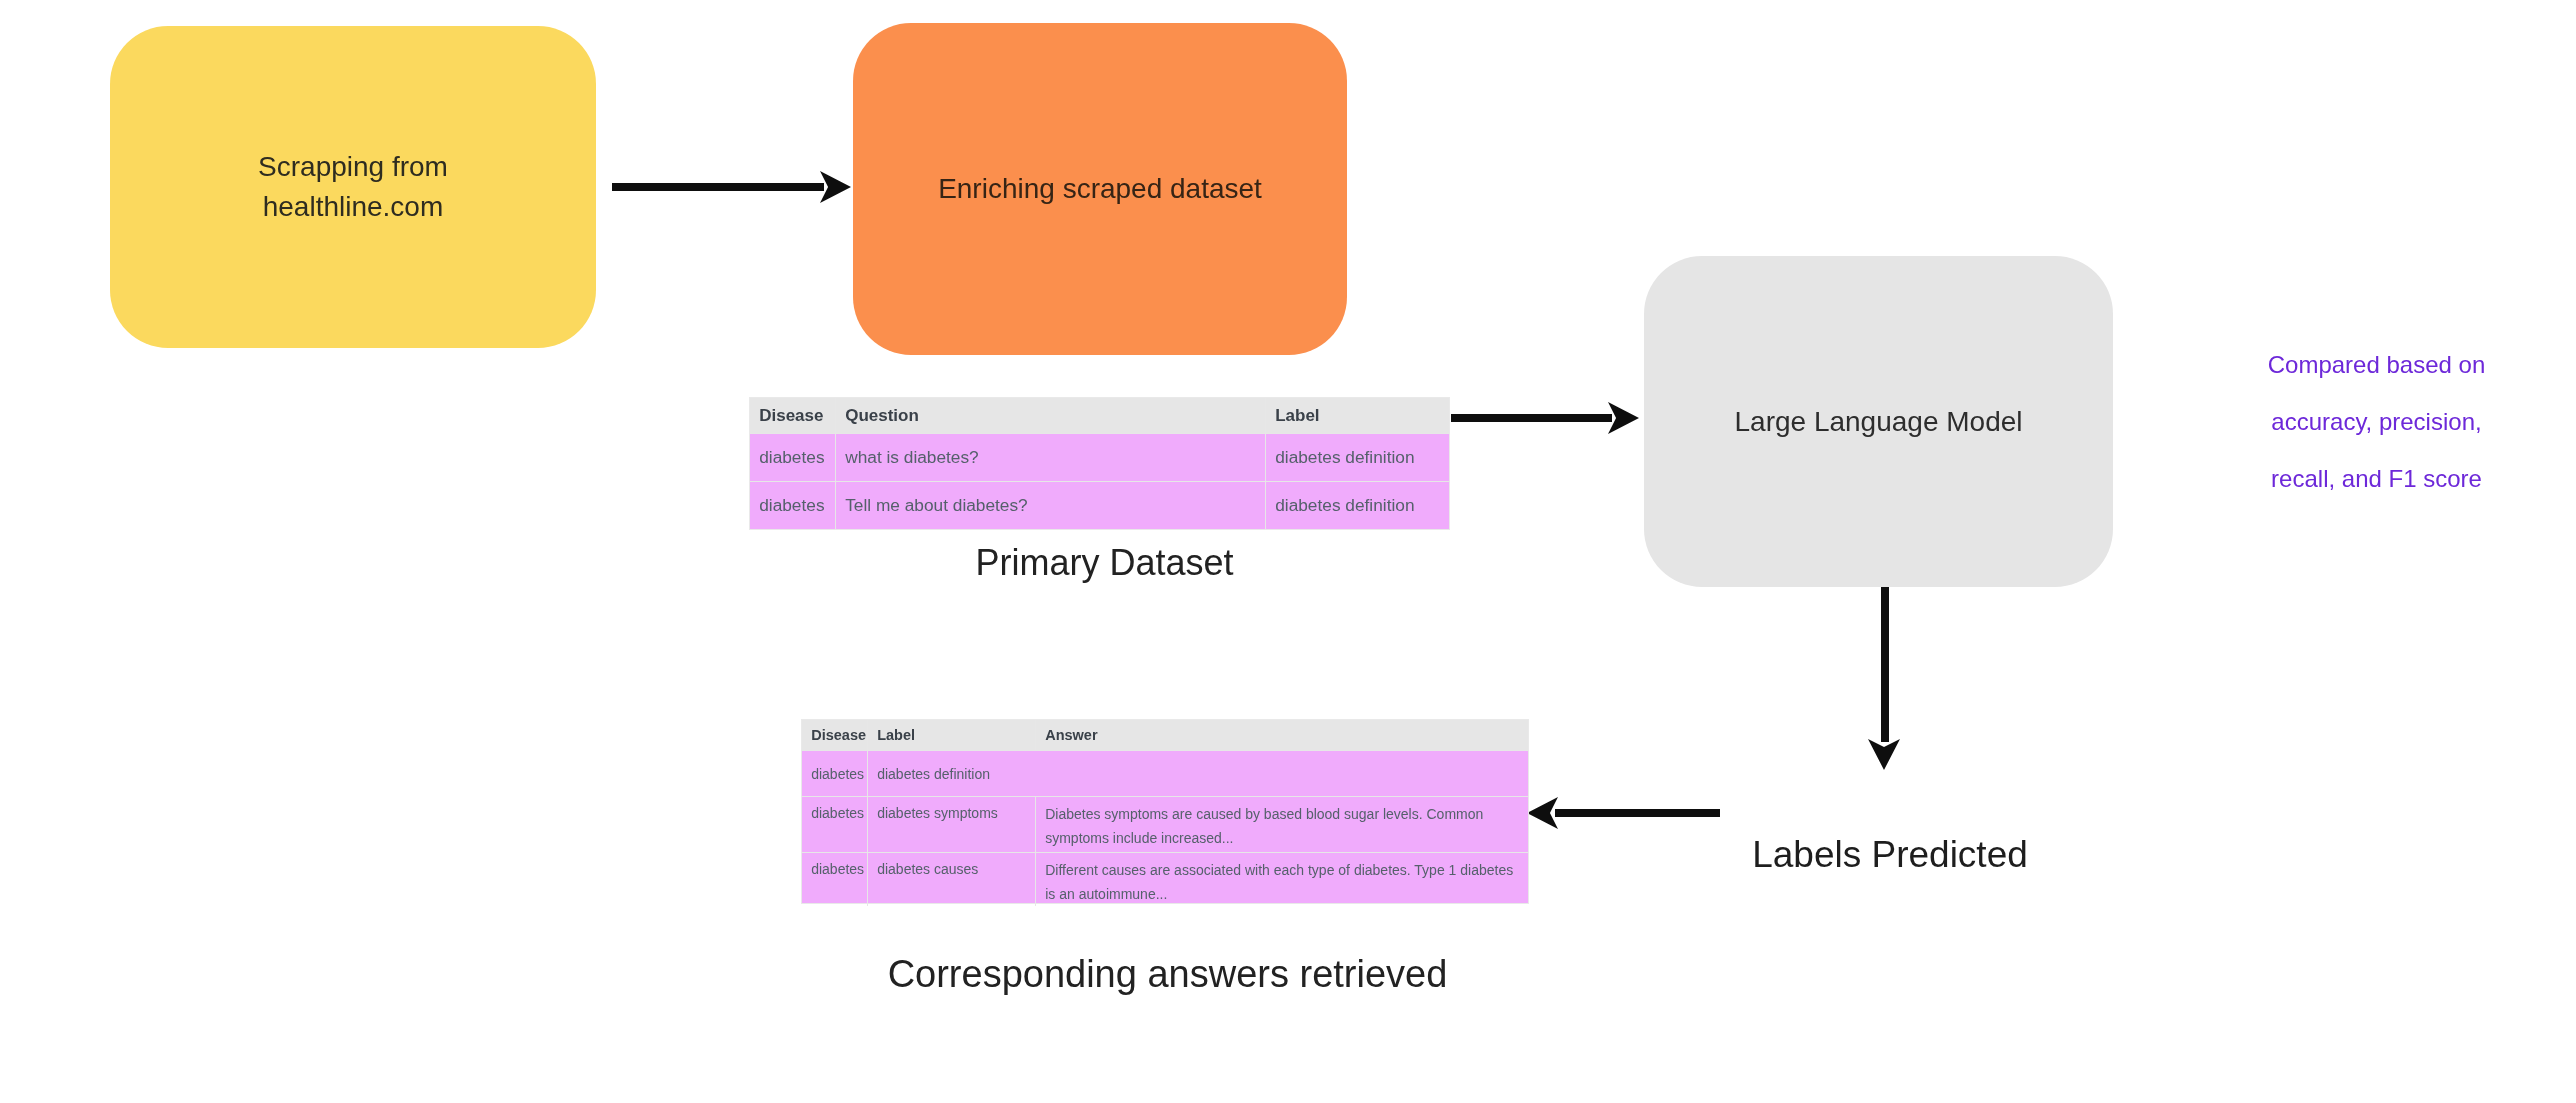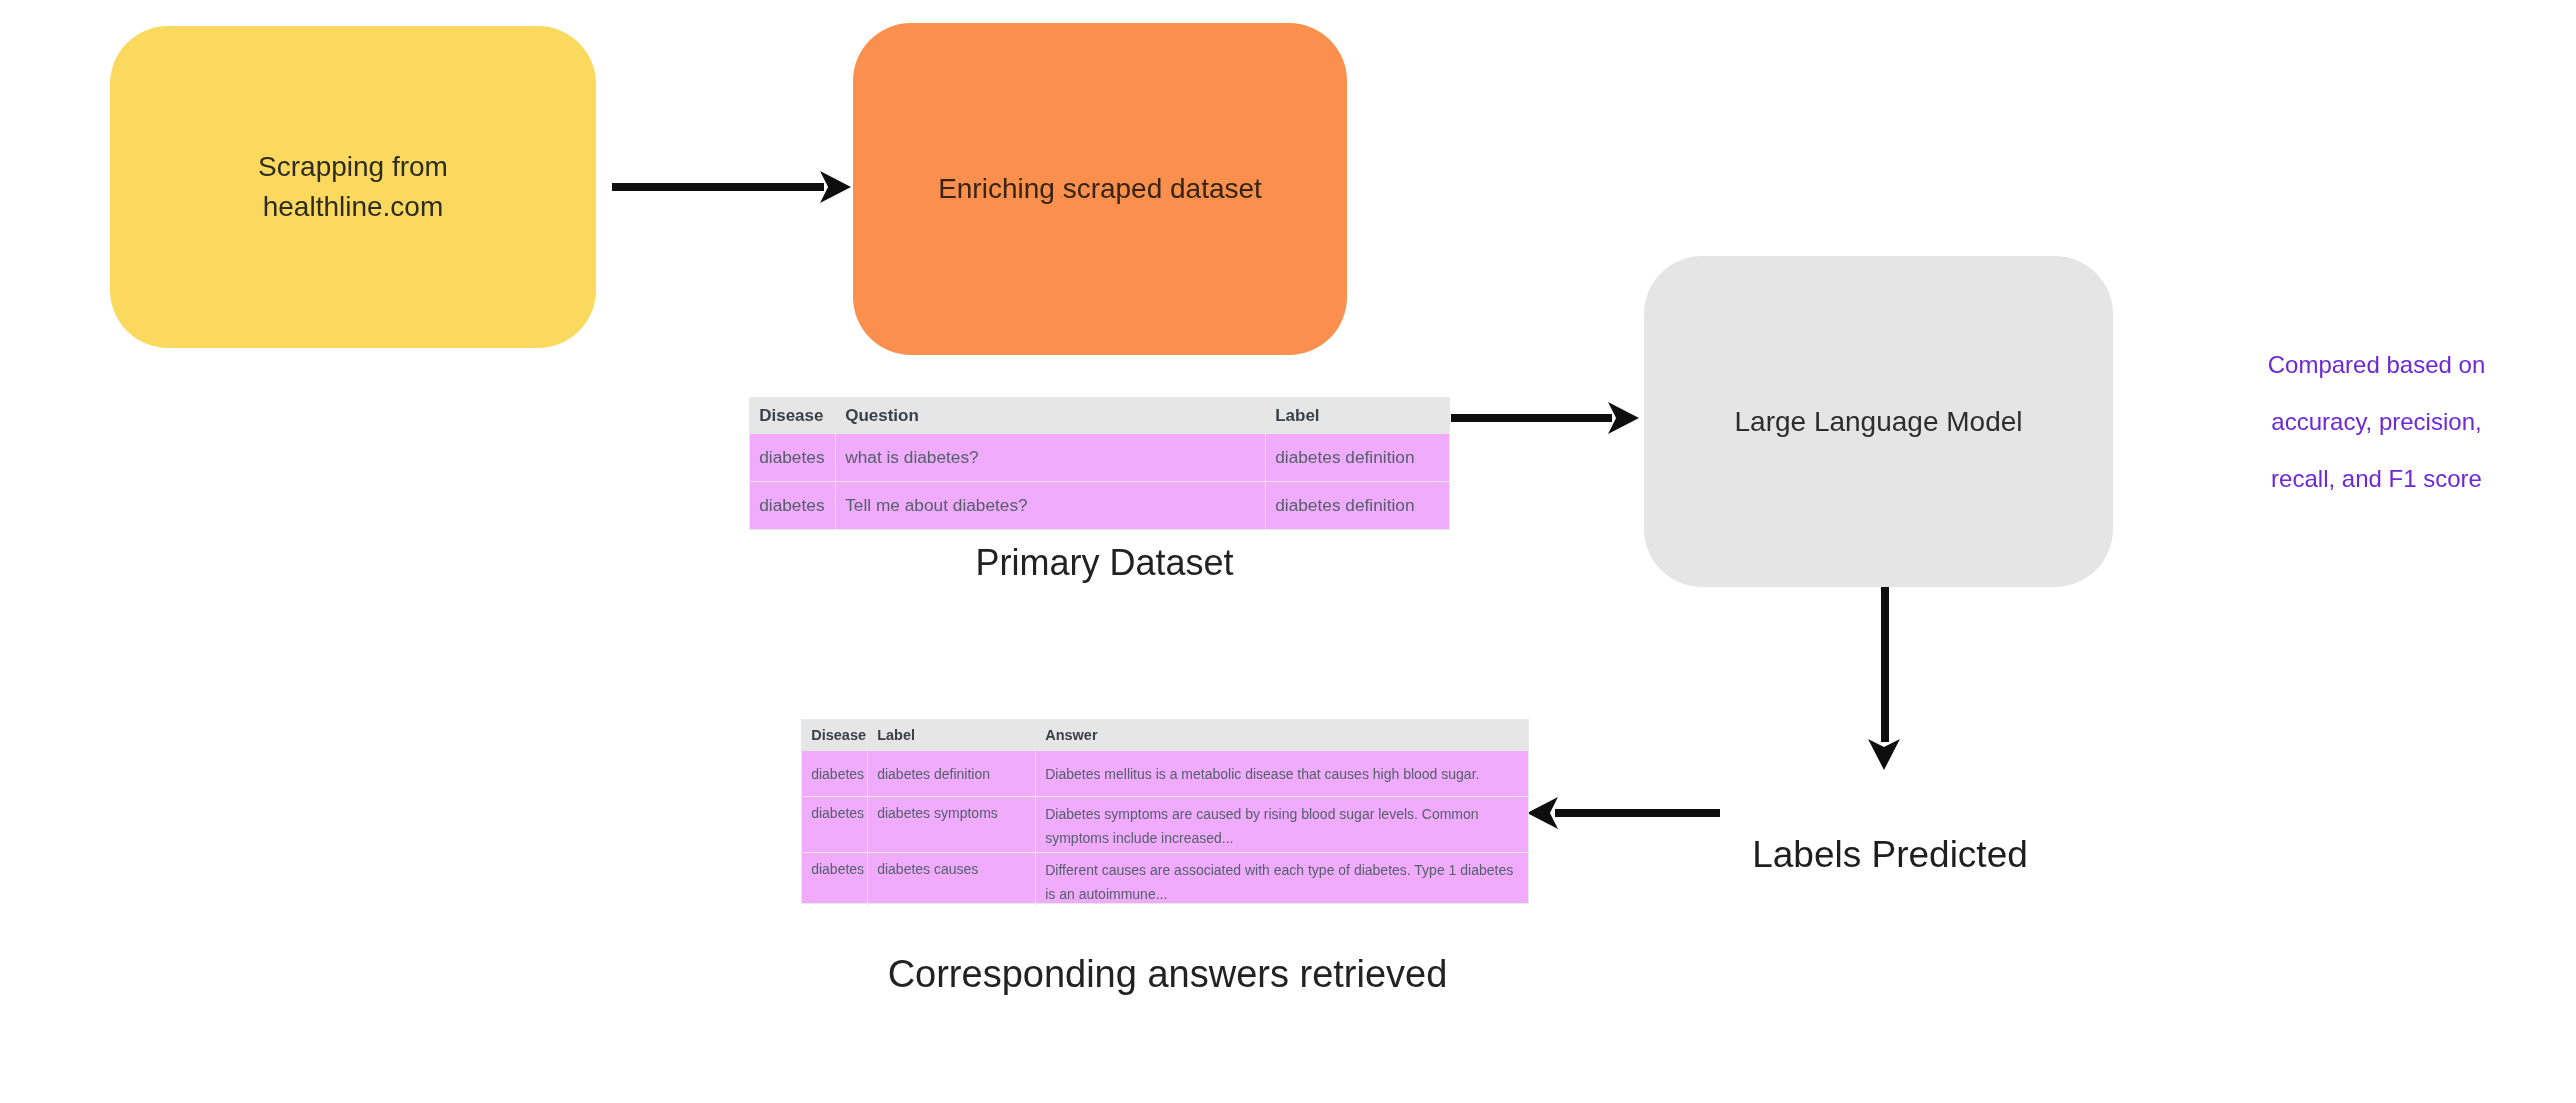--- a/index.html
+++ b/index.html
@@ -157,26 +157,25 @@
 
   <div class="table table-answers">
     <div class="tr thead">
       <div class="th">Disease</div>
       <div class="th">Label</div>
       <div class="th">Answer</div>
     </div>
     <div class="tr row-1">
       <div class="td">diabetes</div>
       <div class="td">diabetes definition</div>
-      <div class="td">Diabetes mellitus is a metabolic disease that causes high blood sugar.</div>
     </div>
     <div class="tr row-2">
       <div class="td single">diabetes</div>
       <div class="td single">diabetes symptoms</div>
-      <div class="td multiline">Diabetes symptoms are caused by rising blood sugar levels. Common symptoms include increased...</div>
+      <div class="td multiline">Diabetes symptoms are caused by based blood sugar levels. Common symptoms include increased...</div>
     </div>
     <div class="tr row-3">
       <div class="td single">diabetes</div>
       <div class="td single">diabetes causes</div>
       <div class="td multiline">Different causes are associated with each type of diabetes. Type 1 diabetes is an autoimmune...</div>
     </div>
   </div>
 
   <div class="caption caption-answers">Corresponding answers retrieved</div>
 

